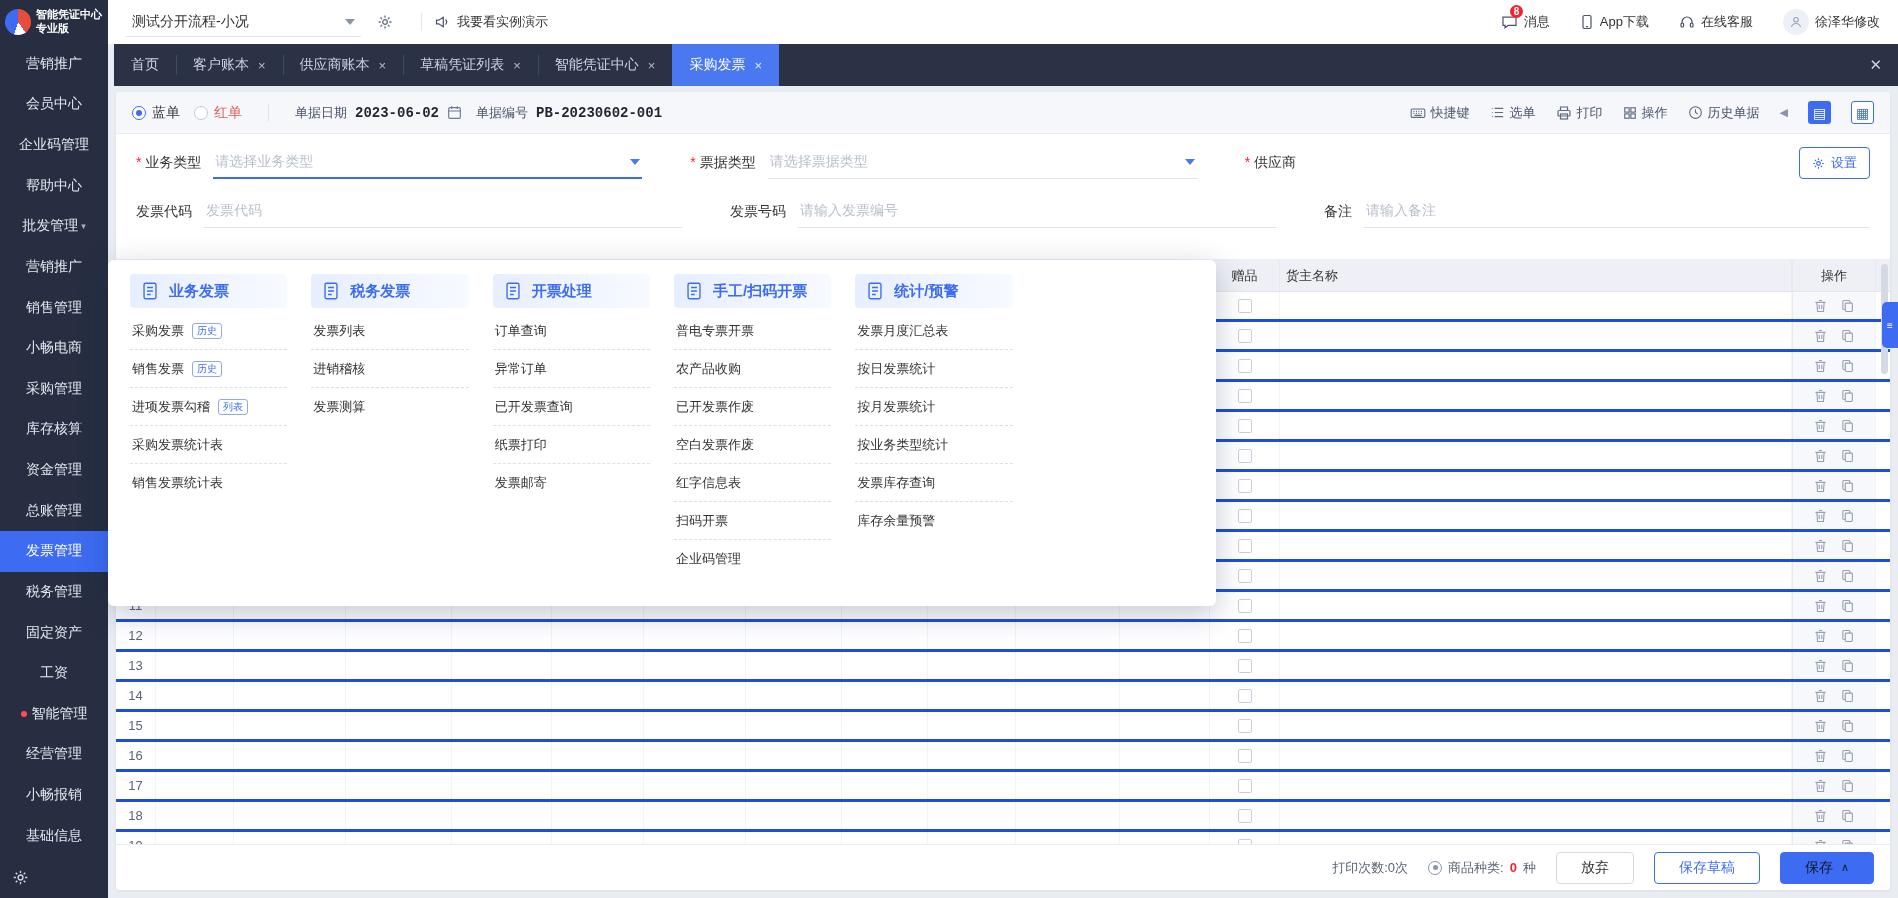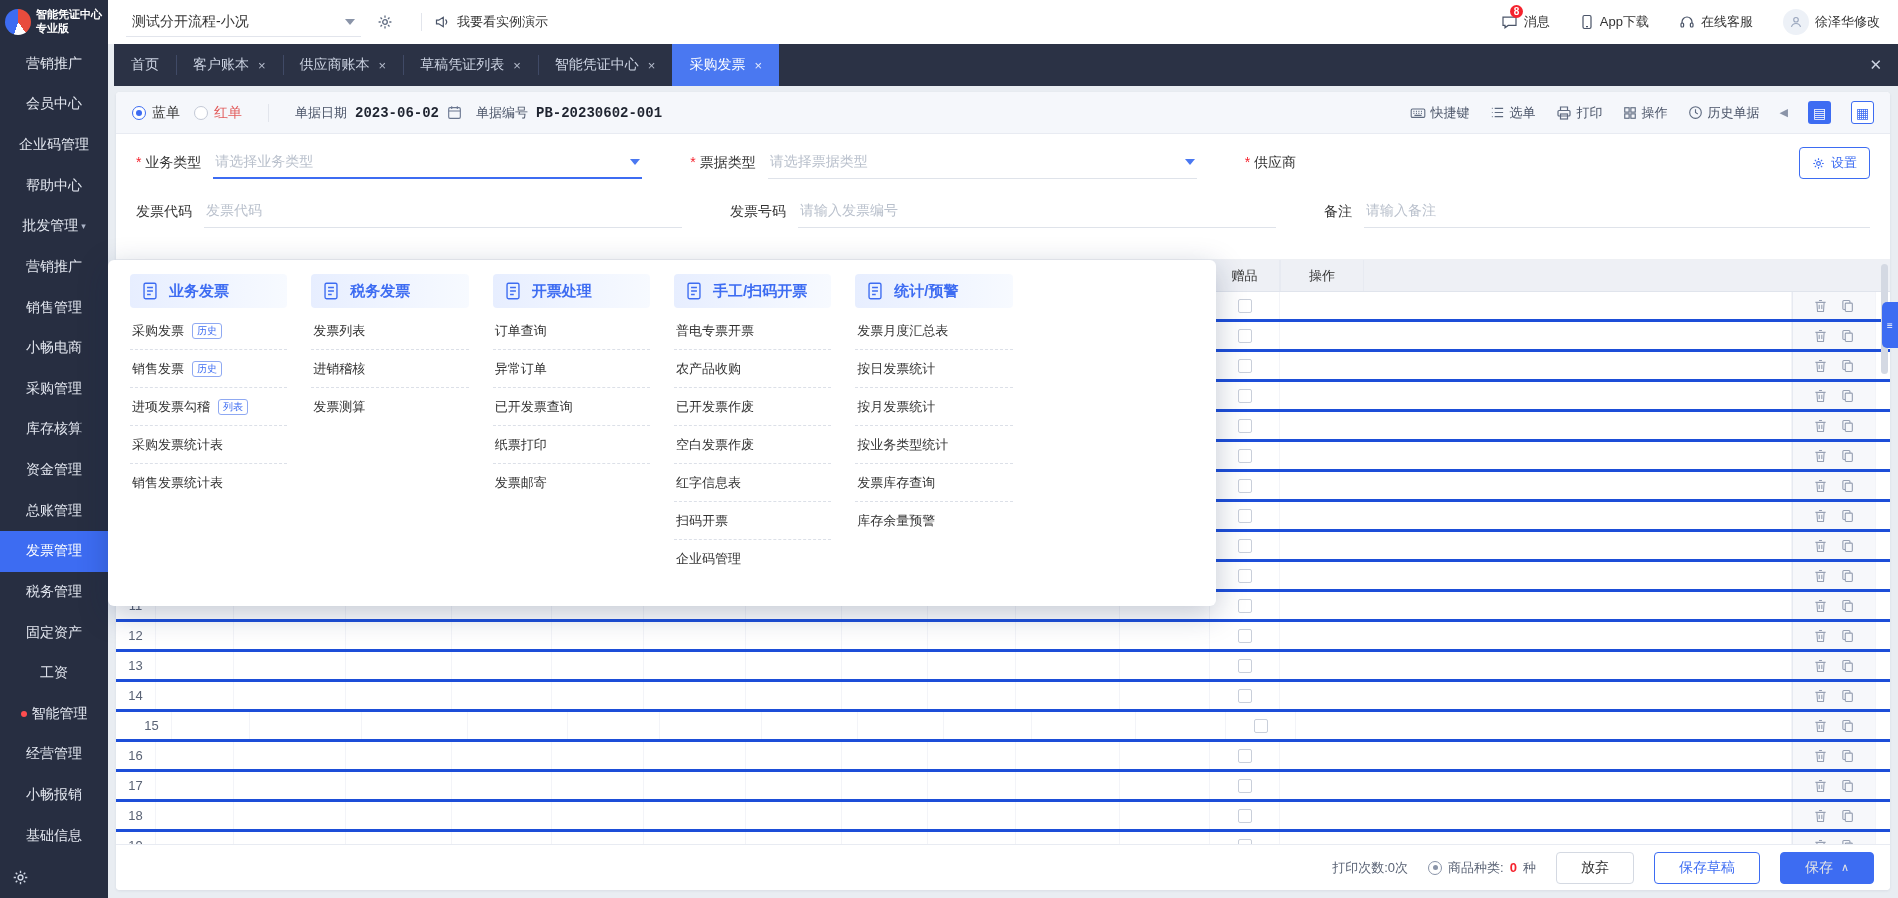--- a/index.html
+++ b/index.html
@@ -93,21 +93,21 @@
   .vthumb{position:absolute;right:0;top:2px;height:110px;width:7px;background:#d4d9e3;border-radius:4px;}
 
   
   .bottombar{height:46px;background:#fff;border-top:1px solid #e8ebf2;display:flex;align-items:center;justify-content:flex-end;gap:20px;padding:0 16px;flex:none;}
   .bb-text{font-size:13px;color:#5a6375;display:flex;align-items:center;gap:6px;}
   .bb-count{color:#f5222d;font-weight:bold;}
   .bb-circle{width:14px;height:14px;border:1px solid #8a94a8;border-radius:50%;display:inline-flex;align-items:center;justify-content:center;}
   .bb-circle::after{content:"";width:5px;height:5px;border-radius:50%;background:#8a94a8;}
   .btn{height:32px;padding:4px 24px;border-radius:4px;border:1px solid #d4d9e2;background:#fff;font-size:14px;color:#333;display:flex;align-items:center;gap:8px;cursor:pointer;}
   .btn.outline{border-color:#3d6cf2;color:#3d6cf2;}
-  .btn.primary{background:#3d6cf2;border-color:#3d6cf2;color:#e5e5e5;}
+  .btn.primary{background:#3d6cf2;border-color:#3d6cf2;color:#0f172a;}
   .save-caret{font-size:11px;}
 
   
   .popup{position:absolute;left:108px;top:260px;width:1108px;height:346px;background:#fff;border-radius:6px;box-shadow:0 8px 30px rgba(15,35,80,.25);z-index:70;padding:14px 22px;display:grid;grid-template-columns:repeat(6,1fr);column-gap:24px;align-content:start;overflow:hidden;}
   .pop-col{display:flex;flex-direction:column;min-width:0;}
   .pop-head{display:flex;align-items:center;gap:8px;background:linear-gradient(90deg,#e7eeff,#f7faff);padding:6px 9px;border-radius:4px;color:#3d6cf2;font-size:15px;font-weight:bold;margin-bottom:4px;white-space:nowrap;}
   .pop-item{font-size:13px;color:#333;padding:10px 2px 9px;border-bottom:1px dashed #dcе0e8;border-bottom:1px dashed #dce0e8;display:flex;align-items:center;gap:8px;cursor:pointer;white-space:nowrap;}
   .pop-item:last-child{border-bottom:none;}
   .pop-badge{border:1px solid #8fa9f2;color:#3d6cf2;font-size:10px;line-height:14px;padding:0 4px;border-radius:3px;flex:none;}
 
@@ -466,20 +466,23 @@
             <span class="star">*</span>
             <span>金额</span>
           </div>
           <div class="g-cell" style="width: 90px; flex: 0 0 auto;">
             <span class="star">*</span>
             <span>税额</span>
           </div>
           <div class="g-cell" style="width: 70px; flex: 0 0 auto;">
             <span>赠品</span>
           </div>
+          <div class="g-cell" style="flex: 1 1 0%; justify-content: flex-start;">
+            <span>货主名称</span>
+          </div>
           <div class="g-cell ops">
             <span>操作</span>
           </div>
         </div>
       <div>
           <div class="g-row">
             <div class="g-cell num" style="width: 40px; flex: 0 0 auto;">1</div>
             <div class="g-cell" style="width: 78px; flex: 0 0 auto;"></div>
             <div class="g-cell" style="width: 112px; flex: 0 0 auto;"></div>
             <div class="g-cell" style="width: 106px; flex: 0 0 auto;"></div>
@@ -906,21 +909,21 @@
               </span>
               <span class="op-ic">
                 <svg width="13" height="14" viewBox="0 0 14 15" fill="none" stroke="#97a0b3" stroke-width="1.2">
                   <rect x="4.6" y="4.4" width="7.6" height="9" rx="1"></rect>
                   <path d="M9.6 4.4V2.6a1 1 0 0 0-1-1H3a1 1 0 0 0-1 1v7.6a1 1 0 0 0 1 1h1.6"></path>
                 </svg>
               </span>
             </div>
           </div>
           <div class="g-row">
-            <div class="g-cell num" style="width: 40px; flex: 0 0 auto; margin-left: 16px;">15</div>
+            <div class="g-cell num" style="width: 40px; flex: 0 0 auto;">15</div>
             <div class="g-cell" style="width: 78px; flex: 0 0 auto;"></div>
             <div class="g-cell" style="width: 112px; flex: 0 0 auto;"></div>
             <div class="g-cell" style="width: 106px; flex: 0 0 auto;"></div>
             <div class="g-cell" style="width: 100px; flex: 0 0 auto;"></div>
             <div class="g-cell" style="width: 92px; flex: 0 0 auto;"></div>
             <div class="g-cell" style="width: 102px; flex: 0 0 auto;"></div>
             <div class="g-cell" style="width: 96px; flex: 0 0 auto;"></div>
             <div class="g-cell" style="width: 86px; flex: 0 0 auto;"></div>
             <div class="g-cell" style="width: 88px; flex: 0 0 auto;"></div>
             <div class="g-cell" style="width: 104px; flex: 0 0 auto;"></div>

